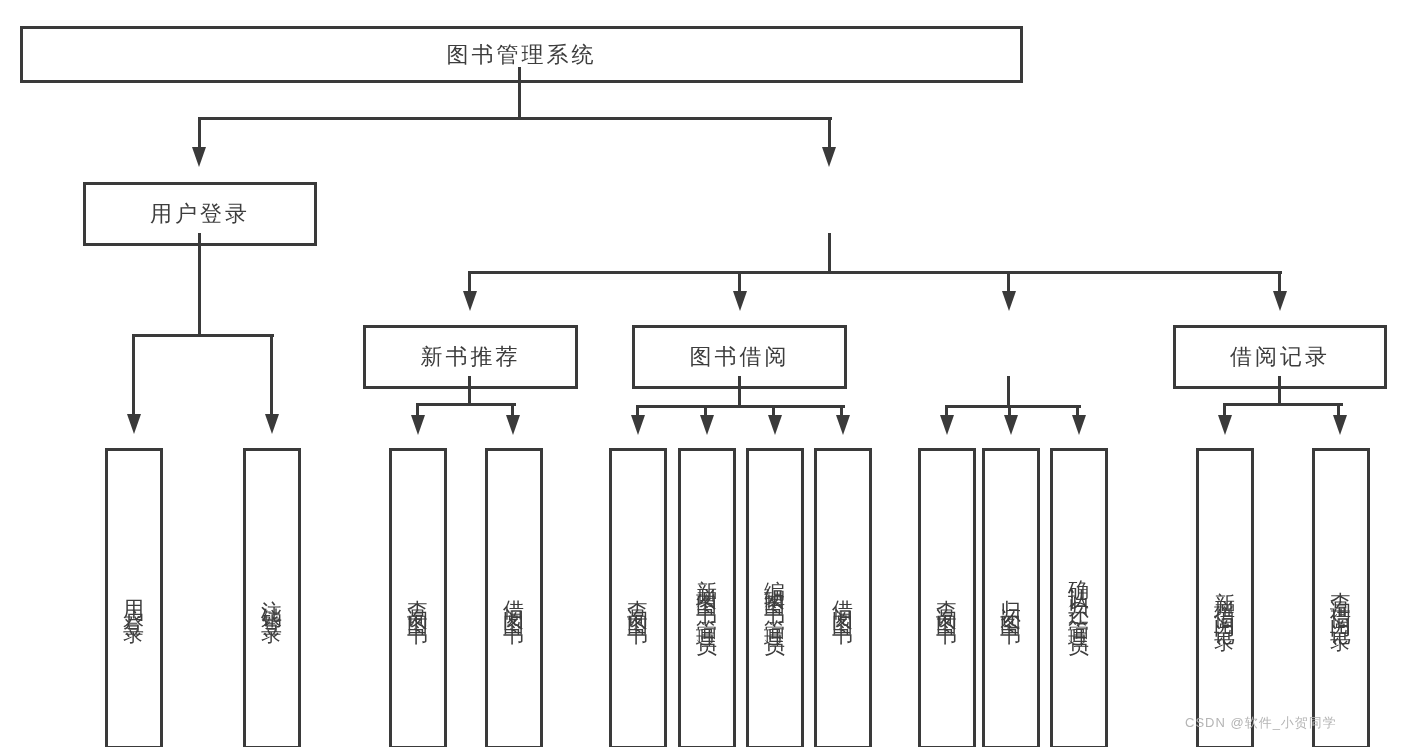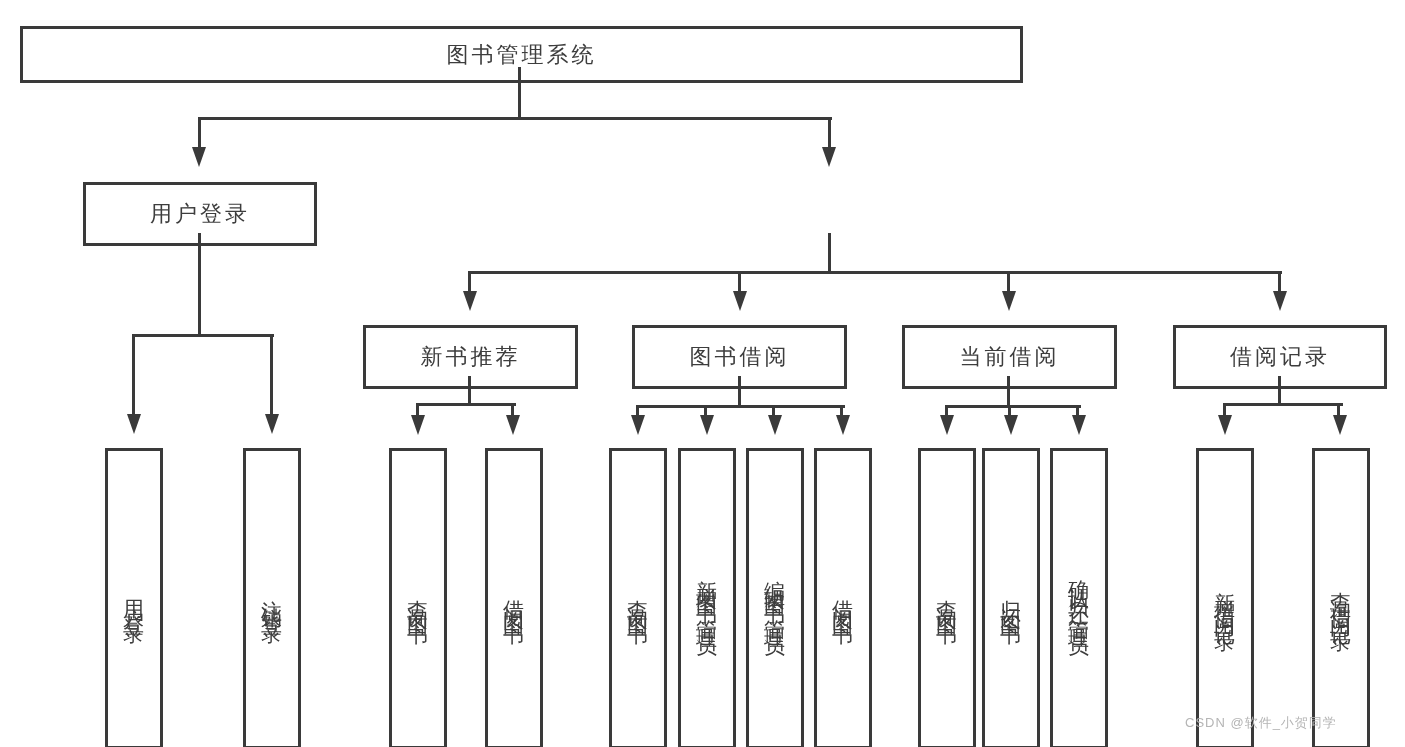--- a/index.html
+++ b/index.html
@@ -67,21 +67,20 @@
   <div class="tri" style="left:463px;top:291px"></div>
   <div class="v" style="left:738px;top:271px;height:22px"></div>
   <div class="tri" style="left:733px;top:291px"></div>
   <div class="v" style="left:1007px;top:271px;height:22px"></div>
   <div class="tri" style="left:1002px;top:291px"></div>
   <div class="v" style="left:1278px;top:271px;height:22px"></div>
   <div class="tri" style="left:1273px;top:291px"></div>
 
   <div class="box" style="left:363px;top:312px;width:215px;height:64px">新书推荐</div>
   <div class="box" style="left:632px;top:312px;width:215px;height:64px">图书借阅</div>
-  <div class="box" style="left:902px;top:312px;width:215px;height:64px">当前借阅</div>
   <div class="box" style="left:1173px;top:312px;width:214px;height:64px">借阅记录</div>
 
   <div class="v" style="left:468px;top:376px;height:29px"></div>
   <div class="h" style="left:416px;top:403px;width:100px"></div>
   <div class="v" style="left:416px;top:403px;height:14px"></div>
   <div class="tri" style="left:411px;top:415px"></div>
   <div class="v" style="left:511px;top:403px;height:14px"></div>
   <div class="tri" style="left:506px;top:415px"></div>
 
   <div class="v" style="left:738px;top:376px;height:31px"></div>

